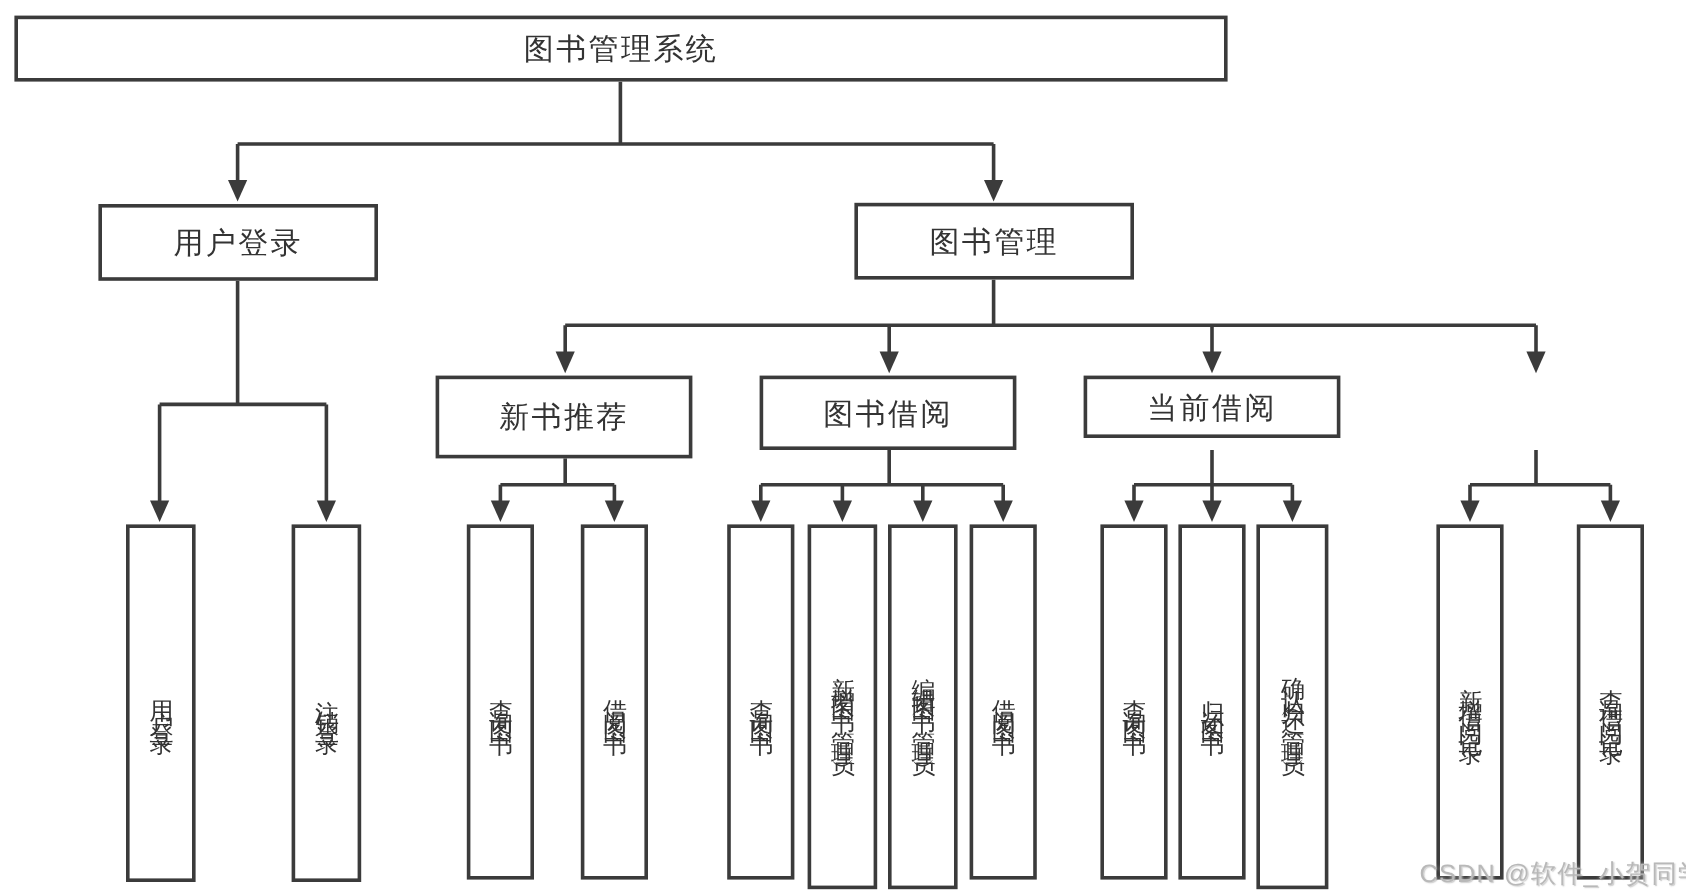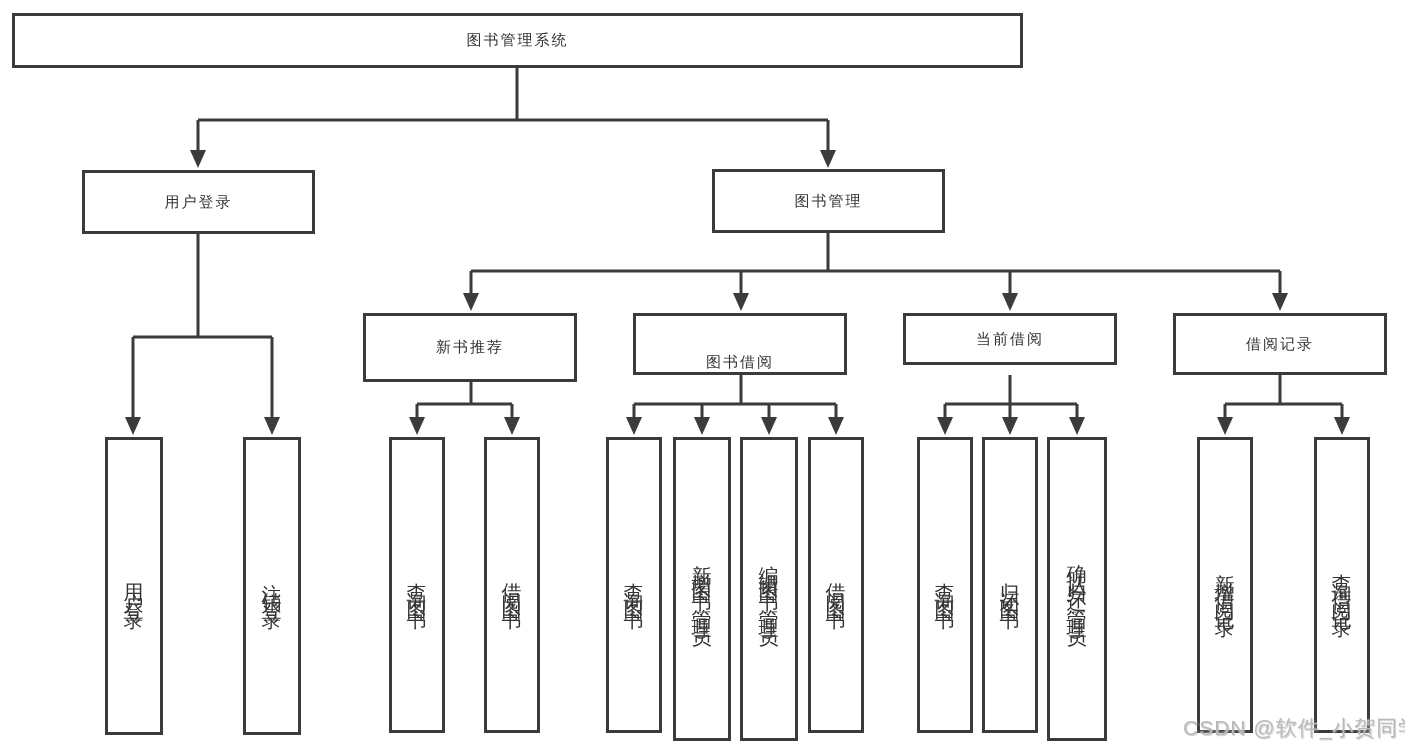--- a/index.html
+++ b/index.html
@@ -15,21 +15,21 @@
   .box {
     position: absolute;
     box-sizing: border-box;
     border: 3px solid #3b3b3b;
     background: #ffffff;
     display: flex;
     align-items: center;
     justify-content: center;
     color: #333333;
   }
-  .box.h { font-size: 15px; letter-spacing: 2px; }
+  .box.h { font-size: 25px; letter-spacing: 2px; }
   .box.h span { white-space: nowrap; }
   .box.v { border-width: 3px; }
   .box.v span {
     writing-mode: vertical-rl;
     text-orientation: mixed;
     font-size: 20px;
     line-height: 1;
     letter-spacing: 9px;
   }
   .watermark {
@@ -87,28 +87,25 @@
   <div class="box h" style="left:82px; top:170px; width:233px; height:64px;">
     <span>用户登录</span>
   </div>
   <div class="box h" style="left:712px; top:169px; width:233px; height:64px;text-align:right;">
     <span>图书管理</span>
   </div>
 
   <div class="box h" style="left:363px; top:313px; width:214px; height:69px;">
     <span>新书推荐</span>
   </div>
-  <div class="box h" style="left:633px; top:313px; width:214px; height:62px;align-items:flex-end;">
+  <div class="box h" style="left:633px; top:313px; width:214px; height:62px;">
     <span>图书借阅</span>
   </div>
   <div class="box h" style="left:903px; top:313px; width:214px; height:52px;">
     <span>当前借阅</span>
-  </div>
-  <div class="box h" style="left:1173px; top:313px; width:214px; height:62px;">
-    <span>借阅记录</span>
   </div>
 
   <div class="box v" style="left:105px; top:437px; width:58px; height:298px;">
     <span>用户登录</span>
   </div>
   <div class="box v" style="left:243px; top:437px; width:58px; height:298px;">
     <span>注销登录</span>
   </div>
 
   <div class="box v" style="left:389px; top:437px; width:56px; height:296px;">

